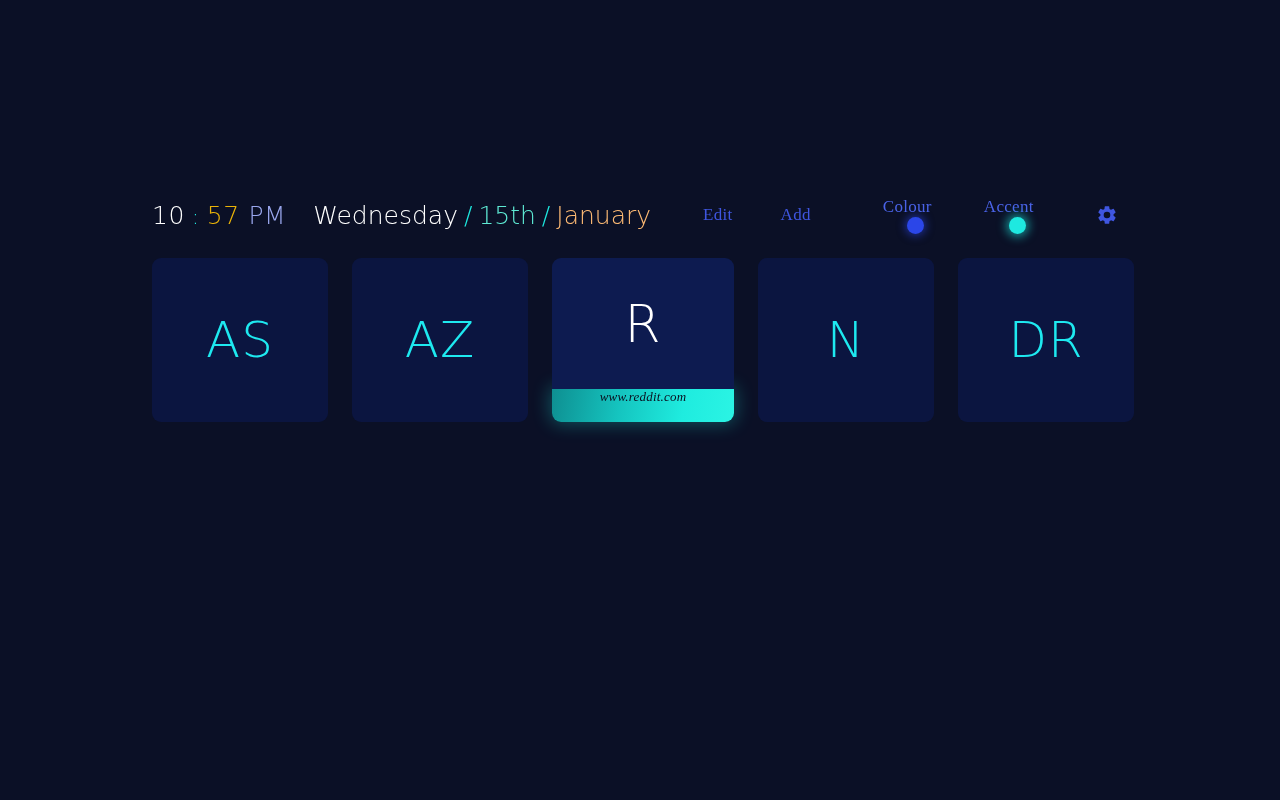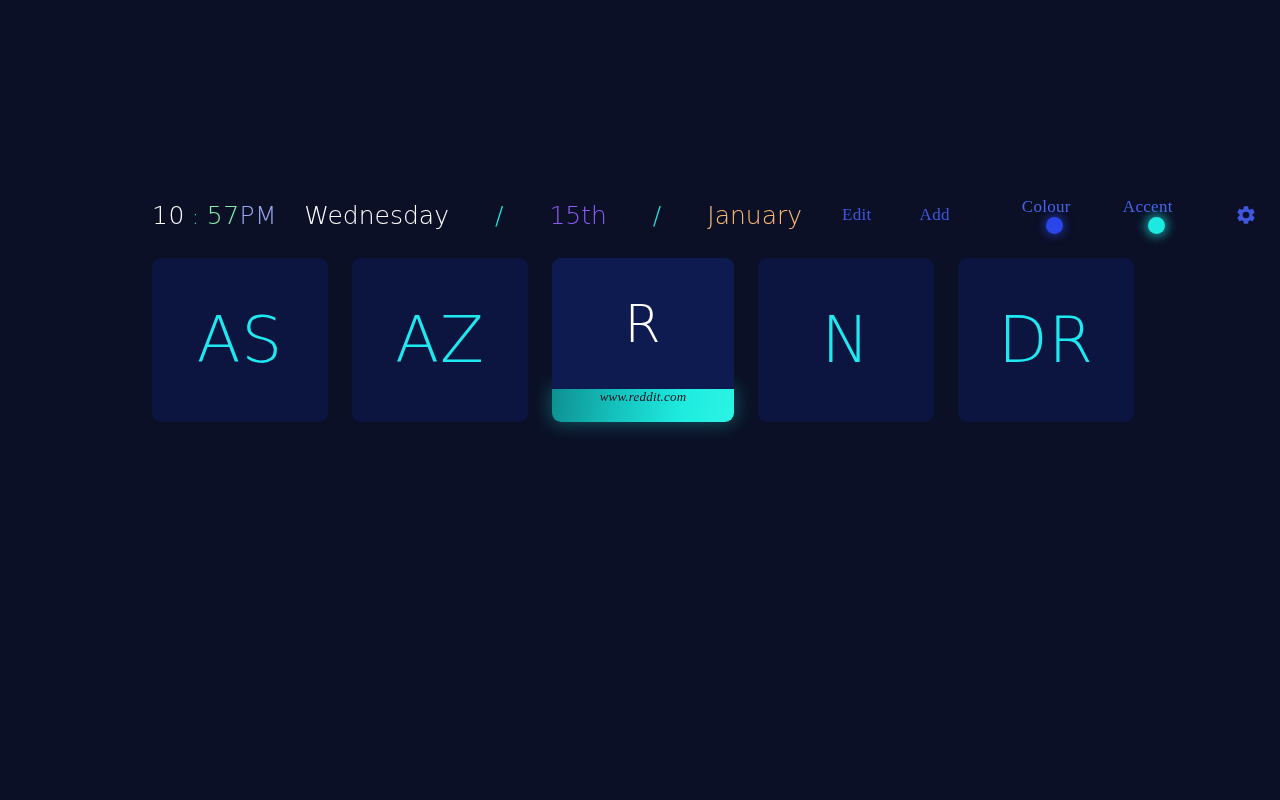--- a/index.html
+++ b/index.html
@@ -41,55 +41,55 @@
   }
   .clock .hours {
     color: #ffffff;
   }
   .clock .sep {
     color: #1ee9e0;
     margin: 0 7px;
     font-size: 22px;
   }
   .clock .minutes {
-    color: #86efac;
+    color: #eab308;
   }
   .clock .meridiem {
     color: #9aa7ee;
+    margin-left: 9px;
   }
 
   .date {
     display: flex;
     align-items: baseline;
     margin-left: 27px;
     font-family: "DejaVu Sans", sans-serif;
     font-size: 25px;
     font-weight: 300;
     white-space: nowrap;
-    gap: 40px;
   }
   .date .weekday {
     color: #ffffff;
   }
   .date .slash {
     color: #1ee9e0;
     margin: 0 6px;
     font-weight: 300;
   }
   .date .day {
-    color: #8b5cf6;
+    color: #5eead4;
   }
   .date .month {
     color: #fdba74;
   }
 
   .actions {
     display: flex;
     align-items: center;
-    margin-left: 40px;
+    margin-left: 52px;
   }
   .action-link {
     font-family: "Liberation Serif", serif;
     font-size: 17px;
     color: #3f56e0;
     margin-right: 48px;
     cursor: pointer;
     letter-spacing: 0.3px;
   }
   .action-link:last-child { margin-right: 0; }
@@ -153,21 +153,21 @@
     border-radius: 9px;
     background: #0b1540;
     display: flex;
     align-items: center;
     justify-content: center;
     cursor: pointer;
   }
   .tile .tile-label {
     font-family: "DejaVu Sans", sans-serif;
     font-weight: 300;
-    font-size: 64px;
+    font-size: 50px;
     color: #1ee9f0;
     letter-spacing: 1px;
     line-height: 1;
     user-select: none;
   }
 
   
   .tile.active {
     background: #0d1b50;
     height: 131px;

